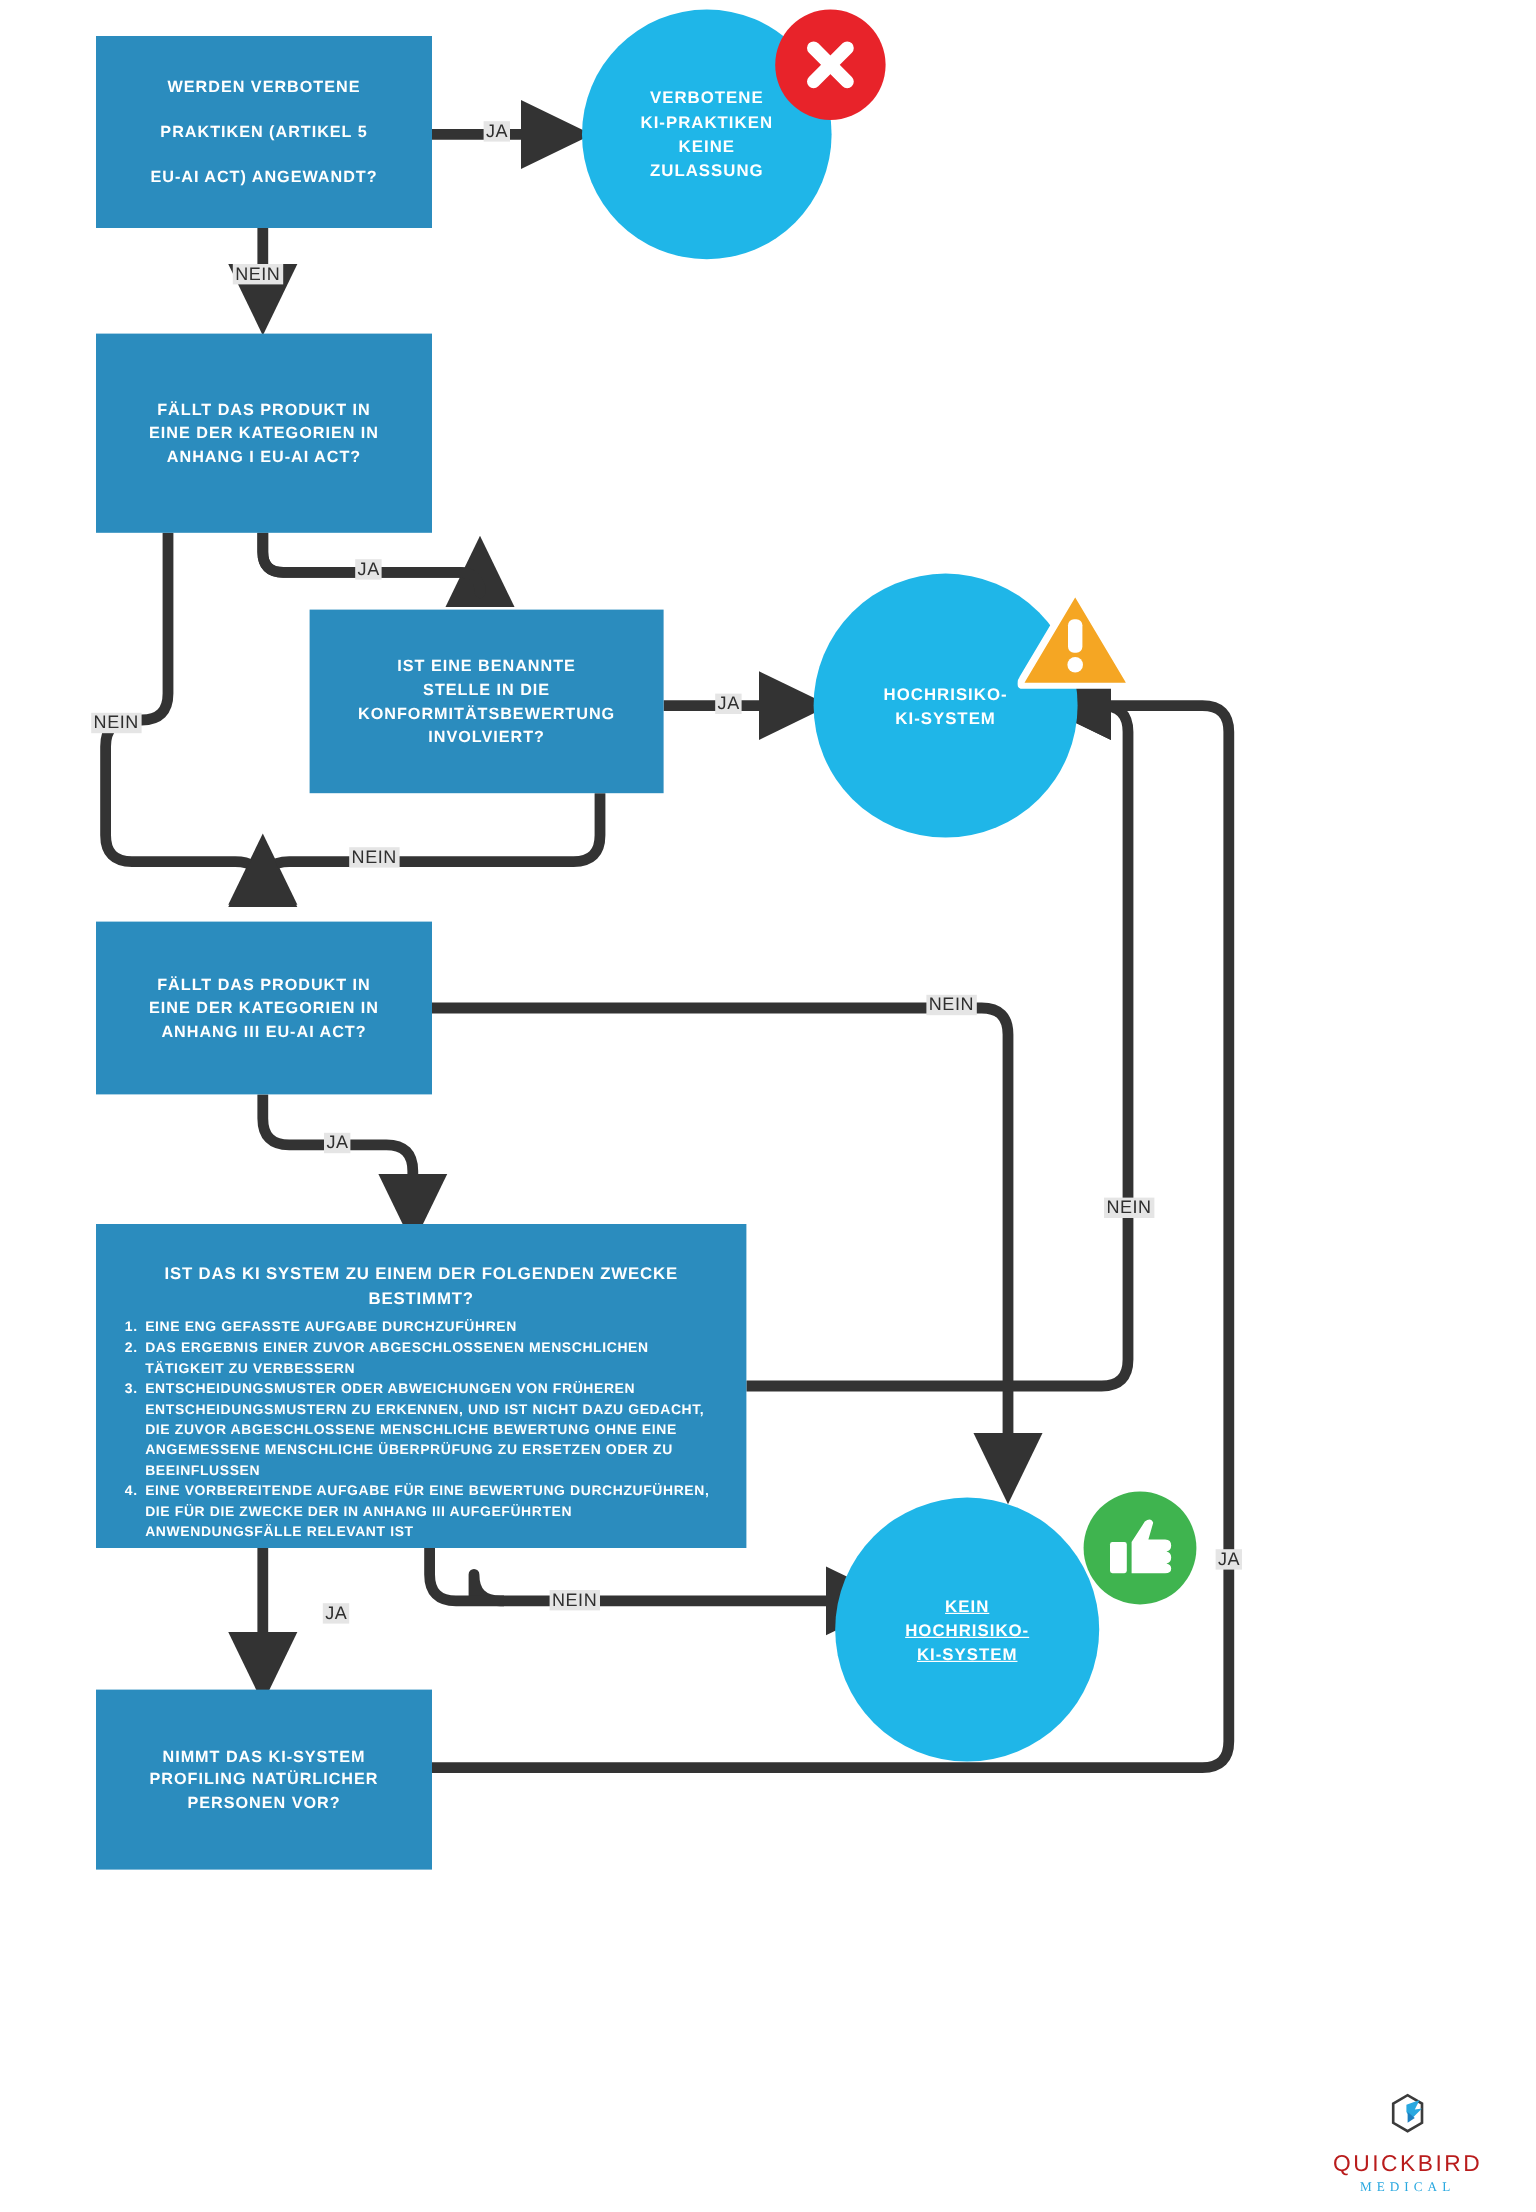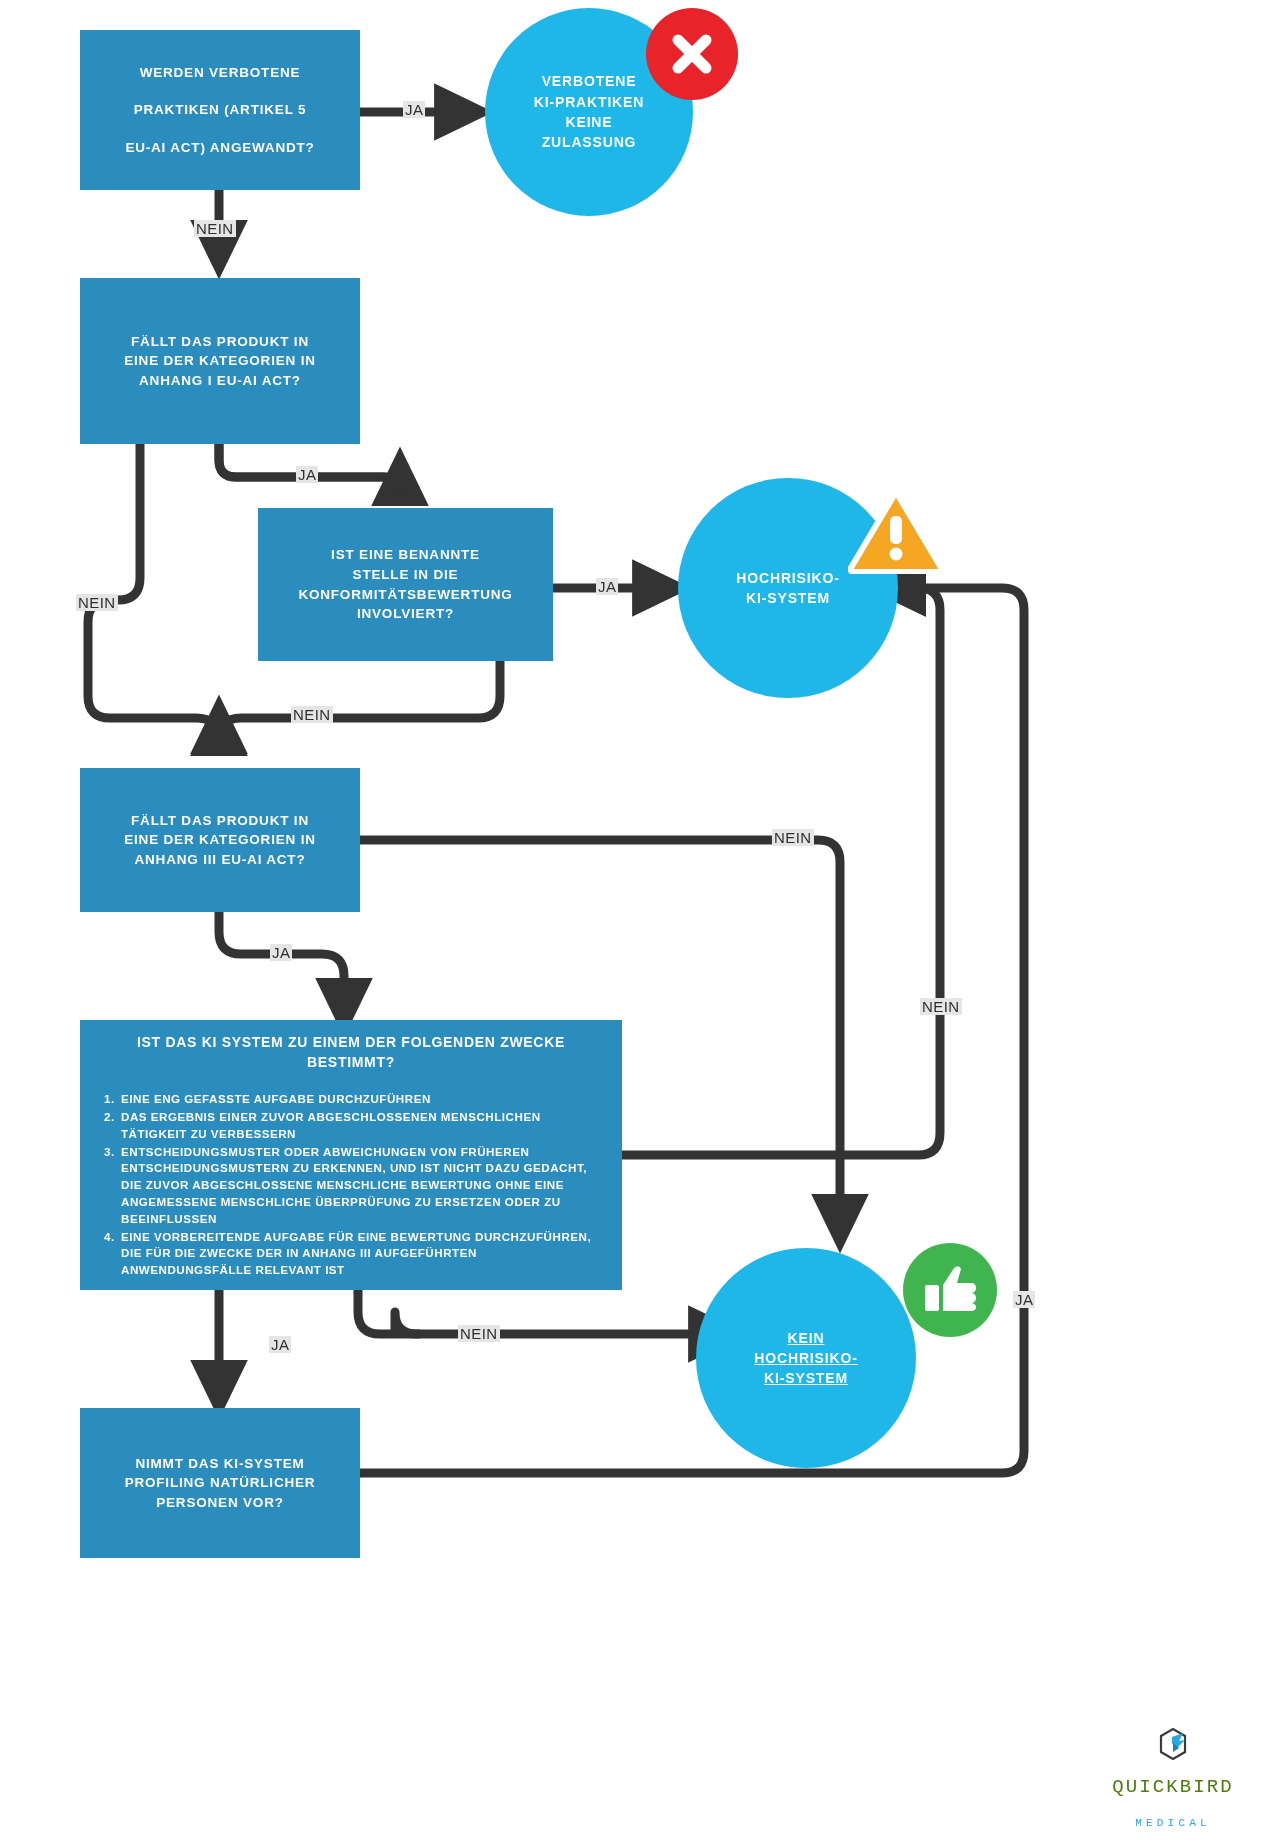--- a/index.html
+++ b/index.html
@@ -45,22 +45,22 @@
   .q-box {
     font-size: 13.5px;
   }
   .c-text {
     font-size: 14px;
     line-height: 1.55;
   }
   
   .purposes {
     align-items: stretch;
-    justify-content: space-between;
-    padding: 12px 16px 10px 16px;
+    justify-content: center;
+    padding: 38px 16px 10px 16px;
   }
   .purposes-title {
     font-size: 14px;
     text-align: center;
     line-height: 1.45;
     letter-spacing: 0.05em;
     margin-bottom: 6px;
     padding: 0 10px;
   }
   .purposes-list {
@@ -144,30 +144,30 @@
     text-align: center;
     z-index: 7;
   }
   .logo-mark {
     display: block;
     margin: 0 auto 6px auto;
   }
   .logo-word {
     font-size: 19px;
     letter-spacing: 0.11em;
-    color: #4d7c0f;
+    color: #b91c1c;
     font-weight: normal;
-    font-family: Liberation Mono, monospace;
+    font-family: Liberation Sans, sans-serif;
   }
   .logo-sub {
     font-size: 11px;
     letter-spacing: 0.38em;
     color: #29a8e0;
-    margin-top: 19px;
-    font-family: Liberation Mono, monospace;
+    margin-top: 2px;
+    font-family: Liberation Serif, serif;
   }
 </style>
 </head>
 <body>
 
 <div id="canvas">
 
   <svg id="wires" viewBox="0 0 1280 1843" xmlns="http://www.w3.org/2000/svg">
     <defs>
       <marker id="ah" markerWidth="7" markerHeight="7" refX="3.1" refY="3.5" orient="auto" markerUnits="strokeWidth">

